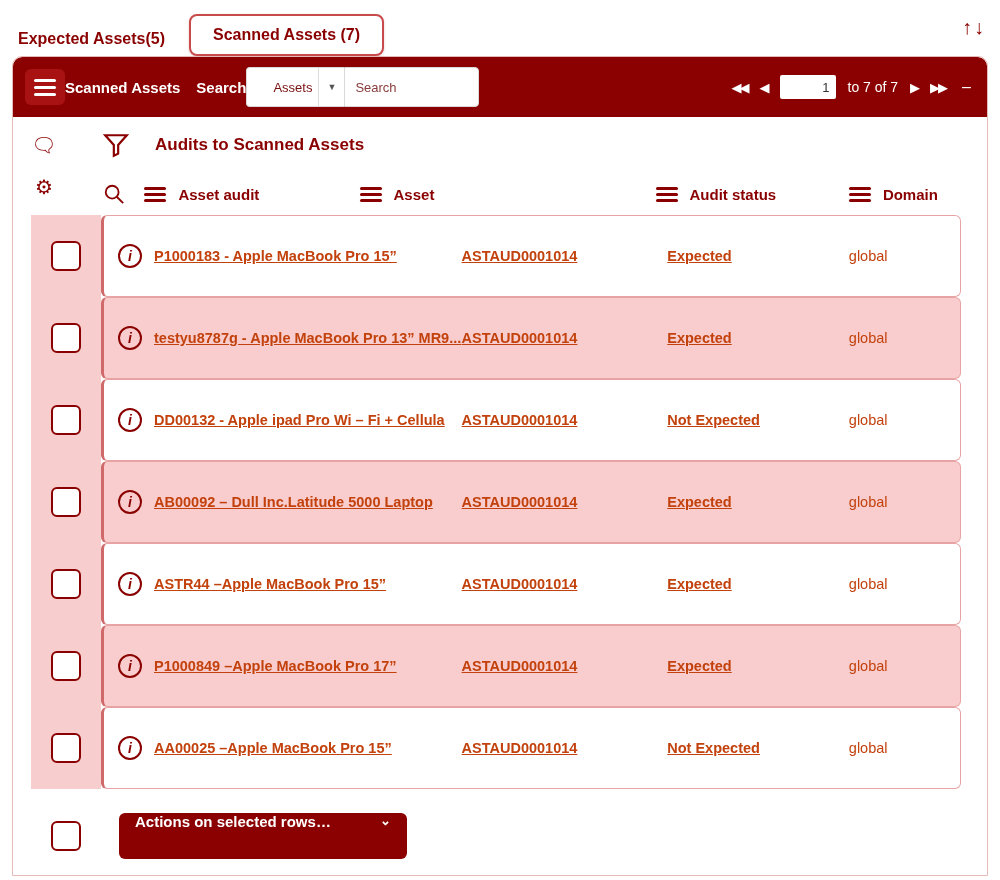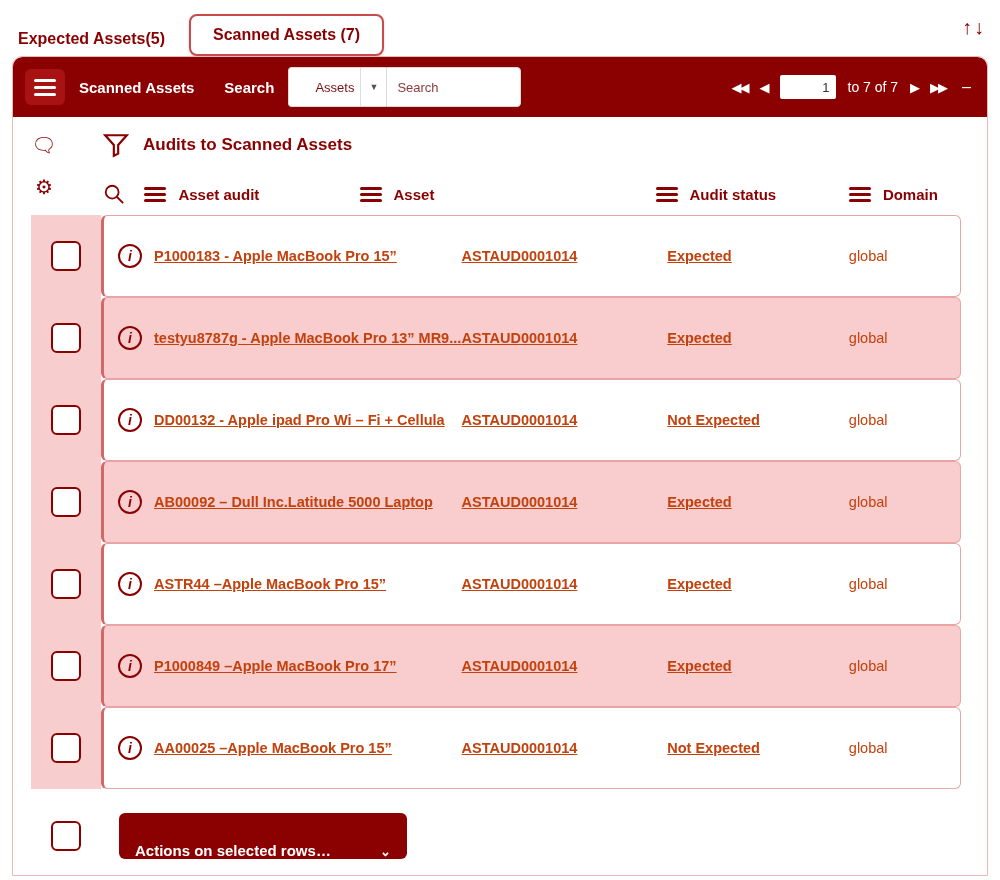--- a/index.html
+++ b/index.html
@@ -56,21 +56,21 @@
   }
 
   
   .header {
     background: #8b0000;
     height: 60px;
     border-radius: 9px 9px 0 0;
     display: flex;
     align-items: center;
     padding: 0 12px;
-    gap: 14px;
+    gap: 0;
     color: #fff;
   }
   .hamburger {
     width: 40px; height: 36px;
     background: #a81212;
     border-radius: 6px;
     display: flex; flex-direction: column;
     justify-content: center; align-items: center; gap: 4px;
     cursor: pointer;
   }
@@ -134,21 +134,21 @@
     padding-top: 16px;
     gap: 18px;
   }
   .rail-ico { font-size: 20px; color: #8a0000; cursor: pointer; }
 
   
   .filterline {
     margin-left: 62px;
     height: 56px;
     display: flex; align-items: center;
-    gap: 14px;
+    gap: 26px;
     padding-left: 28px;
   }
   .filter-title { font-size: 17px; font-weight: bold; color: #8a0000; }
 
   
   .colhead {
     margin-left: 62px;
     height: 42px;
     display: flex; align-items: center;
     padding-left: 28px;
@@ -229,21 +229,21 @@
     display: flex; justify-content: center;
   }
   .actions-btn {
     margin-left: 18px;
     height: 46px;
     min-width: 288px;
     background: #8b0000;
     color: #fff;
     border: none;
     border-radius: 6px;
-    display: flex; align-items: flex-end;
+    display: flex; align-items: flex-start;
     justify-content: space-between;
     padding: 0 16px;
     font-size: 15px; font-weight: bold;
     font-family: "Liberation Sans", sans-serif;
     cursor: pointer;
   }
   .actions-caret { font-size: 13px; margin-left: 22px; }
 </style>
 </head>
 <body>

